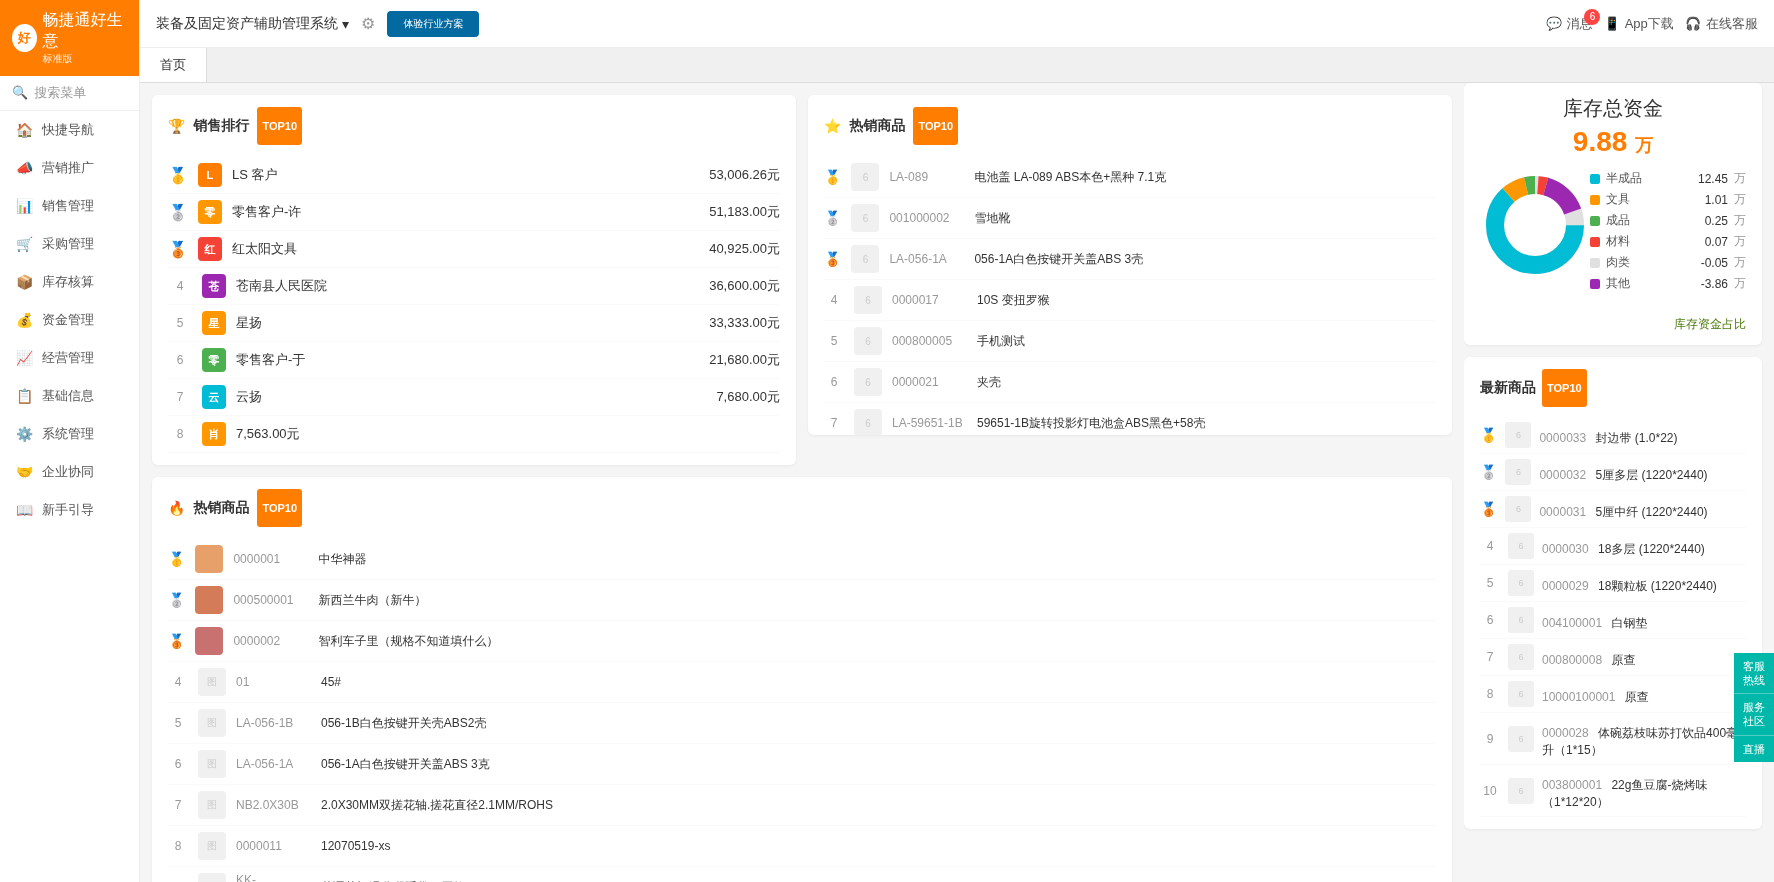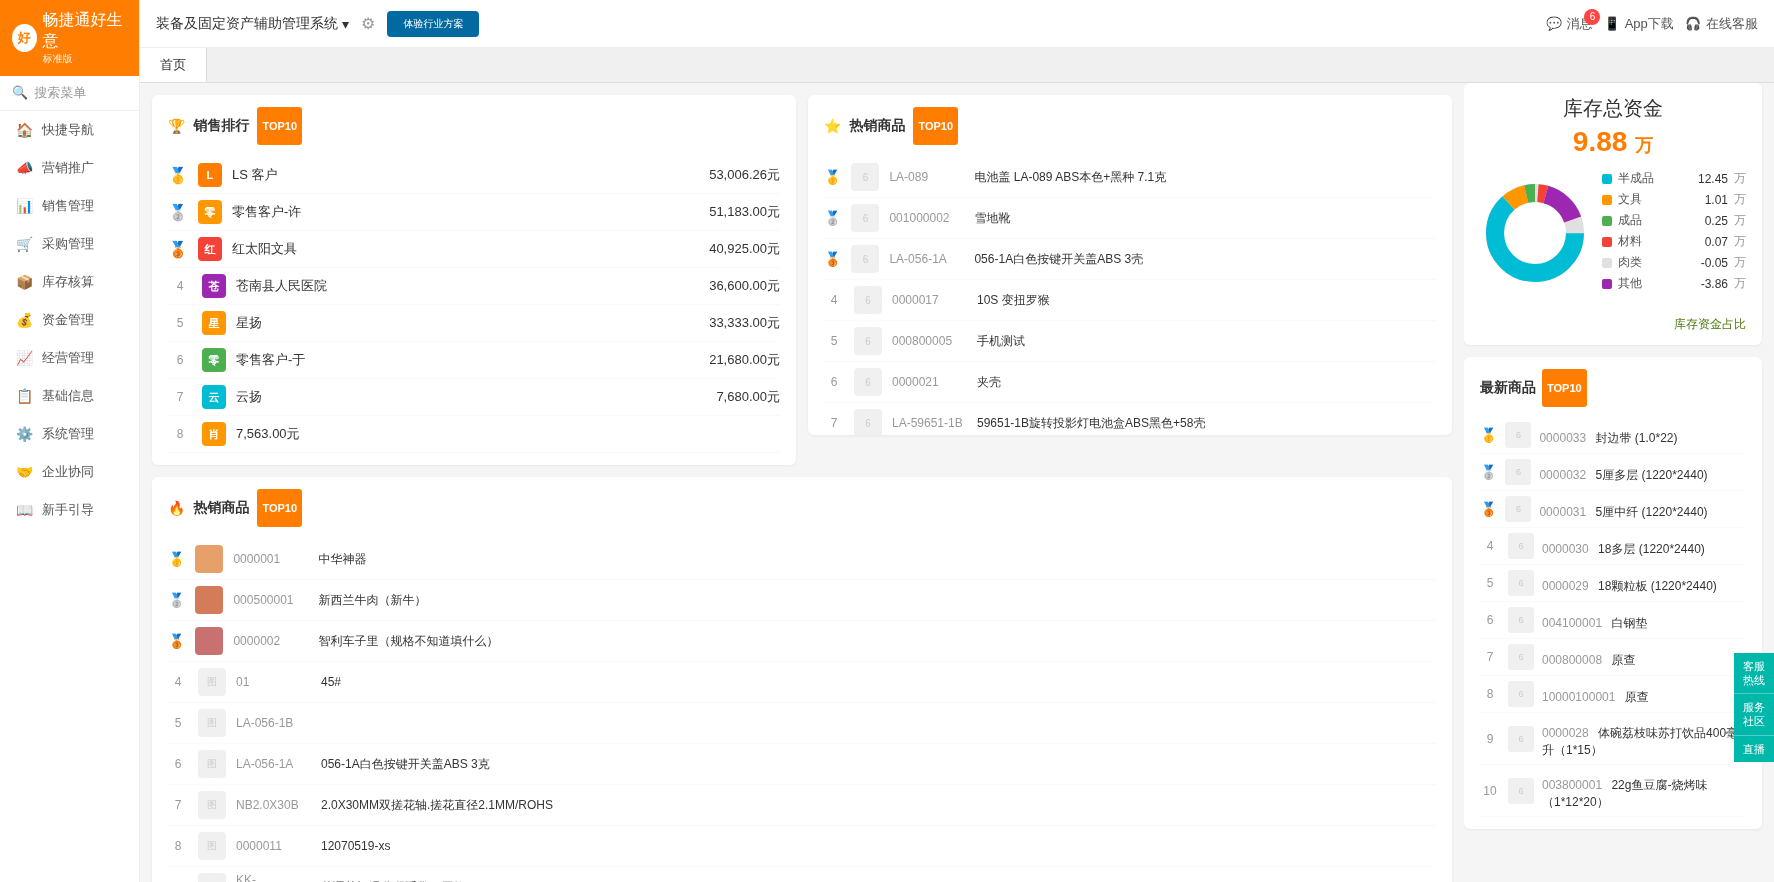--- a/index.html
+++ b/index.html
@@ -187,21 +187,21 @@
       box-shadow: 0 1px 3px rgba(0,0,0,0.06);
     }
     .inventory-title {
       font-size: 20px; color: #333; font-weight: 500; text-align: center; margin-bottom: 4px;
     }
     .inventory-amount {
       font-size: 28px; font-weight: bold; color: #333; text-align: center; margin-bottom: 12px;
     }
     .inventory-amount span { color: #ff7d00; }
     .inventory-chart-area {
-      display: flex; gap: 12px; align-items: center;
+      display: flex; 
     }
     .donut-chart {
       width: 110px; height: 110px; flex-shrink: 0;
     }
     .legend-list { flex: 1; }
     .legend-item {
       display: flex; align-items: center; gap: 6px;
       margin-bottom: 4px; font-size: 12px;
     }
     .legend-dot { width: 10px; height: 10px; border-radius: 2px; flex-shrink: 0; }
@@ -520,20 +520,21 @@
               </div>
     <span class="product-code">01</span>
     <span class="product-name">45#</span>
   </div>
             <div class="product-row">
     <span class="product-rank">5</span>
     <div class="product-icon" style="background:#f0f0f0;">
                 <span style="color:#ccc;font-size:10px;">图</span>
               </div>
     <span class="product-code">LA-056-1B</span>
+    <span class="product-name">056-1B白色按键开关壳ABS2壳</span>
   </div>
             <div class="product-row">
     <span class="product-rank">6</span>
     <div class="product-icon" style="background:#f0f0f0;">
                 <span style="color:#ccc;font-size:10px;">图</span>
               </div>
     <span class="product-code">LA-056-1A</span>
     <span class="product-name">056-1A白色按键开关盖ABS 3克</span>
   </div>
             <div class="product-row">

